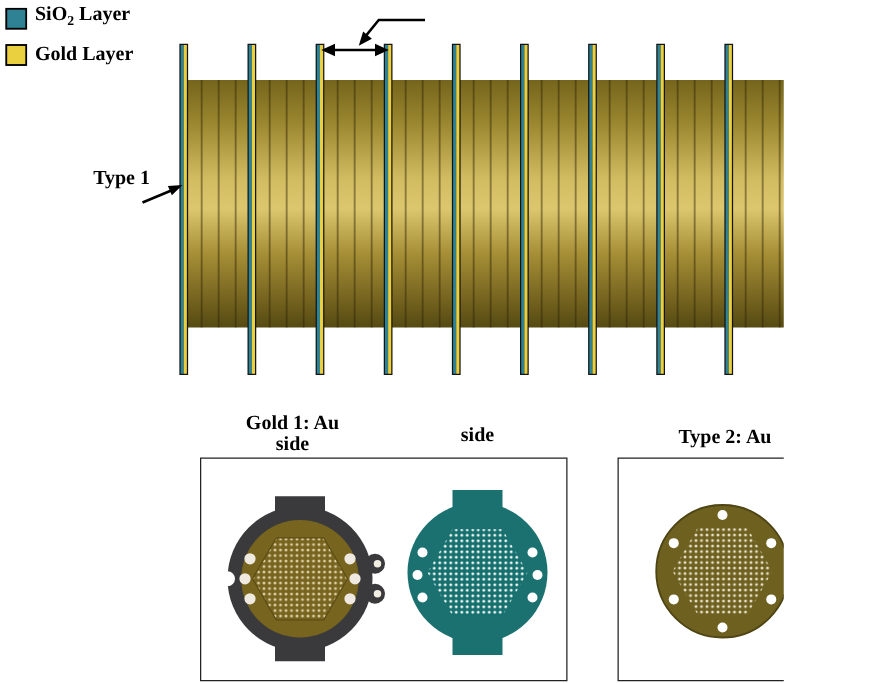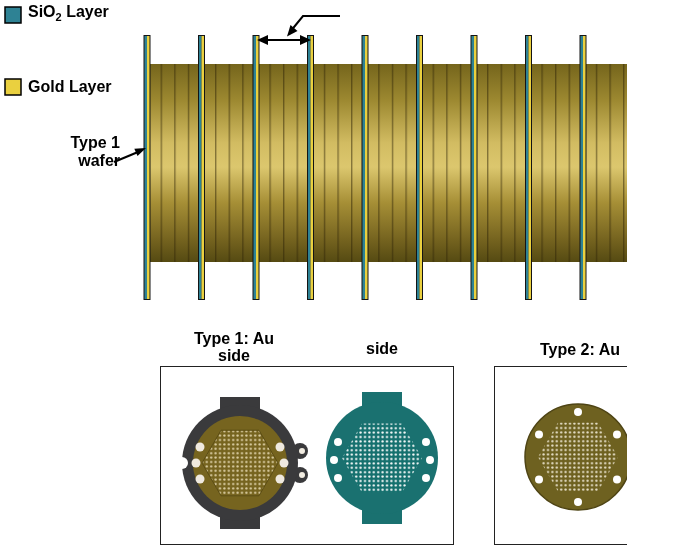--- a/index.html
+++ b/index.html
@@ -1,38 +1,38 @@
 <!DOCTYPE html>
 <html><head>
 <meta charset="utf-8">
 <style>
   html,body{margin:0;padding:0;background:#fff;}
   #canvas{
     position:relative;width:627px;height:547px;background:#fff;overflow:hidden;
-    font-family:Liberation Sans, sans-serif;color:#000;
+    font-family:Liberation Serif, serif;color:#000;
   }
   .abs{position:absolute;}
   .lbl{font-weight:bold;font-size:16px;line-height:18px;}
   .legend-item{display:flex;align-items:center;gap:6px;}
   .title{font-weight:bold;font-size:16px;line-height:17px;text-align:center;background:#fff;}
   .box{border:1.6px solid #222;background:#fff;box-sizing:border-box;}
   sub{font-size:11px;}
 </style>
 </head>
 <body>
 
 <div id="canvas">
 
   <div class="abs legend-item" style="left:4px;top:3px;">
     <svg width="18" height="18">
       <rect x="1" y="1" width="16" height="16" stroke="#000" stroke-width="1.5" fill="#2e8294"></rect>
     </svg>
     <span class="lbl"><span>SiO</span><sub>2</sub><span> Layer</span></span>
   </div>
-  <div class="abs legend-item" style="left:4px;top:35px;margin-top:43px;">
+  <div class="abs legend-item" style="left:4px;top:35px;">
     <svg width="18" height="18">
       <rect x="1" y="1" width="16" height="16" stroke="#000" stroke-width="1.5" fill="#ead03f"></rect>
     </svg>
     <span class="lbl">Gold Layer</span>
   </div>
 
   <svg class="abs" style="left:0;top:0;" width="700" height="315">
     <defs>
       <linearGradient id="bandGrad" x1="0" y1="0" x2="0" y2="1">
         <stop offset="0%" stop-color="#75651c"></stop>
@@ -77,28 +77,27 @@
     </g>
 
     <g>
       <line x1="114" y1="162" x2="138" y2="152" stroke="#000" stroke-width="2"></line>
       <polygon points="146,148 137.5,156.1 134.3,148.7" fill="#000"></polygon>
     </g>
   </svg>
 
   <div class="abs lbl" style="left:28px;top:134px;width:92px;text-align:right;">
     <div>Type 1</div>
-    <div>wafer</div>
   </div>
 
   <div class="abs box" style="left:160px;top:366px;width:294px;height:179px;"></div>
   <div class="abs box" style="left:494px;top:366px;width:171px;height:179px;"></div>
 
   <div class="abs title" style="left:172px;top:330px;width:124px;">
-    <div>Type 1: Au</div>
+    <div>Gold 1: Au</div>
     <div>side</div>
   </div>
   <div class="abs title" style="left:318px;top:340px;width:128px;">
     <div>side</div>
   </div>
   <div class="abs title" style="left:512px;top:341px;width:136px;">Type 2: Au</div>
 
   <svg class="abs" style="left:165px;top:385px;" width="150" height="160">
     <defs>
       <pattern id="patA" width="4.4" height="4.4" patternUnits="userSpaceOnUse">

